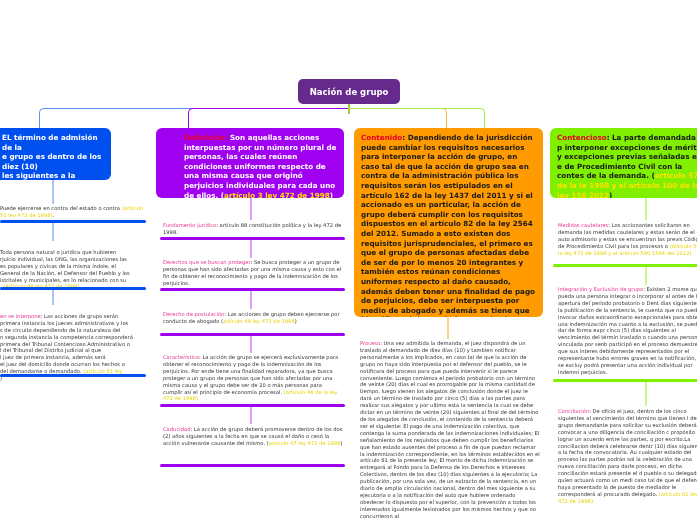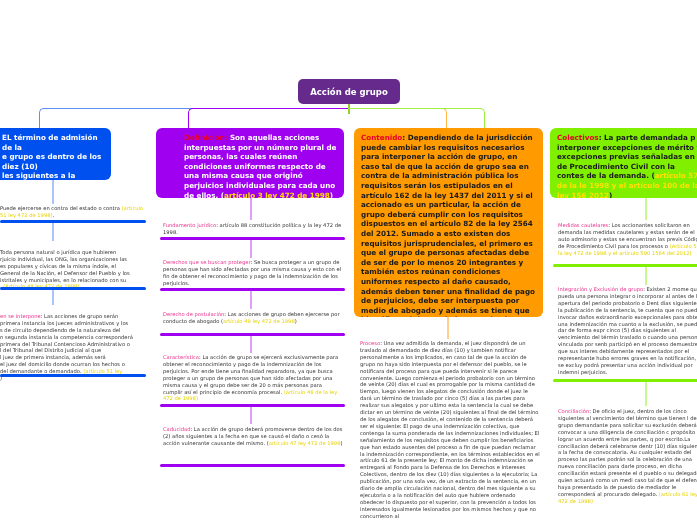--- a/index.html
+++ b/index.html
@@ -38,21 +38,21 @@
 </style>
 </head>
 <body>
 
 <div class="line" style="left:348px;top:104px;width:2px;height:10px;background:#9acd32;"></div>
 <div class="line" style="left:39px;top:108px;width:311px;height:26px;border-top:1.5px solid #5b8ff0;border-left:1.5px solid #5b8ff0;border-top-left-radius:5px;box-sizing:border-box;"></div>
 <div class="line" style="left:188px;top:108px;width:162px;height:26px;border-top:1.5px solid #a000f0;border-left:1.5px solid #a000f0;border-top-left-radius:5px;box-sizing:border-box;"></div>
 <div class="line" style="left:348px;top:108px;width:99px;height:26px;border-top:1.5px solid #ffb545;border-right:1.5px solid #ffb545;border-top-right-radius:5px;box-sizing:border-box;"></div>
 <div class="line" style="left:348px;top:108px;width:137px;height:26px;border-top:1.5px solid #a0f040;border-right:1.5px solid #a0f040;border-top-right-radius:5px;box-sizing:border-box;"></div>
 
-<div class="abs root">Acción de grupo</div>
+<div class="abs root">Nación de grupo</div>
 
 <div class="main blue" style="left:-10px;top:128px;width:121px;height:52px;white-space:pre-line;padding-left:12px;">EL término de admisión de la
 e grupo es dentro de los diez (10)
 les siguientes a la presentación de
 ada.</div>
 <div class="vline" style="left:52px;top:180px;height:24px;background:#a8c4f8;"></div>
 <div class="sub" style="left:0;top:205px;width:145px;">
   <span>Puede ejercerse en contra del estado o contra </span><span class="ref">(artículo 51 ley 472 de 1998)</span><span>.</span>
 </div>
 <div class="bar" style="left:0;top:220px;width:146px;background:#0050f0;"></div>
@@ -112,21 +112,21 @@
 
 <div class="main orange" style="left:354px;top:128px;width:189px;height:189px;">
   <span class="lbl-red">Contenido</span><span>: Dependiendo de la jurisdicción puede cambiar los requisitos necesarios para interponer la acción de grupo, en caso tal de que la acción de grupo sea en contra de la administración pública los requisitos serán los estipulados en el artículo 162 de la ley 1437 del 2011 y si el accionado es un particular, la acción de grupo deberá cumplir con los requisitos dispuestos en el artículo 82 de la ley 2564 del 2012. Sumado a esto existen dos requisitos jurisprudenciales, el primero es que el grupo de personas afectadas debe de ser de por lo menos 20 integrantes y también estos reúnan condiciones uniformes respecto al daño causado, además deben tener una finalidad de pago de perjuicios, debe ser interpuesta por medio de abogado y además se tiene que identificar al demandado y a todos las personas perjudicadas. (</span>
 </div>
 <div class="vline" style="left:447px;top:317px;height:22px;background:#ffd08a;"></div>
 <div class="sub" style="left:360px;top:340px;width:180px;height:180px;">
   <span class="lbl">Proceso</span><span>: Una vez admitida la demanda, el juez dispondrá de un traslado al demandado de diez días (10) y tambien notificar personalmente a los implicados, en caso tal de que la acción de grupo no haya sido interpuesta por el defensor del pueblo, se le notificara del proceso para que pueda intervenir si le parece conveniente. Luego comienza el periodo probatorio con un término de veinte (20) días el cual es prorrogable por la misma cantidad de tiempo, luego vienen los alegatos de conclusión donde el juez le dará un término de traslado por cinco (5) días a las partes para realizar sus alegatos y por ultimo esta la sentencia la cual se debe dictar en un término de veinte (20) siguientes al final de del término de los alegatos de conclusión, el contenido de la sentencia deberá ser el siguiente: El pago de una indemnización colectiva, que contenga la suma ponderada de las indemnizaciones individuales; El señalamiento de los requisitos que deben cumplir los beneficiarios que han estado ausentes del proceso a fin de que puedan reclamar la indemnización correspondiente, en los términos establecidos en el artículo 61 de la presente ley; El monto de dicha indemnización se entregará al Fondo para la Defensa de los Derechos e Intereses Colectivos, dentro de los diez (10) días siguientes a la ejecutoria; La publicación, por una sola vez, de un extracto de la sentencia, en un diario de amplia circulación nacional, dentro del mes siguiente a su ejecutoria o a la notificación del auto que hubiere ordenado obedecer lo dispuesto por el superior, con la prevención a todos los interesados igualmente lesionados por los mismos hechos y que no concurrieron al</span>
 </div>
 
 <div class="main green" style="left:550px;top:128px;width:160px;height:70px;">
-  <span class="lbl-red">Colectivos</span><span>: La parte demandada p interponer excepciones de mérito y excepciones previas señaladas en e de Procedimiento Civil con la contes de la demanda. (</span><span class="ref-orange">artículo 57 de la le 1998 y el artículo 100 de la ley 156 2012</span><span>)</span>
+  <span class="lbl-red">Contencioso</span><span>: La parte demandada p interponer excepciones de mérito y excepciones previas señaladas en e de Procedimiento Civil con la contes de la demanda. (</span><span class="ref-orange">artículo 57 de la le 1998 y el artículo 100 de la ley 156 2012</span><span>)</span>
 </div>
 <div class="vline" style="left:645px;top:198px;height:22px;background:#c8f890;"></div>
 <div class="sub" style="left:558px;top:222px;width:150px;">
   <span class="lbl">Medidas cautelares</span><span>: Los accionantes solicitaron en demanda las medidas cautelares y estas serán de el auto admisorio y estas se encuentran las previs Código de Procedimiento Civil para los procesos o </span><span class="ref">(Artículo 58 de la ley 472 de 1998 y el artículo 590 1564 del 2012)</span>
 </div>
 <div class="bar" style="left:553px;top:264px;width:150px;background:#80f000;"></div>
 <div class="vline" style="left:645px;top:267px;height:18px;background:#c8f890;"></div>
 <div class="sub" style="left:558px;top:286px;width:150px;">
   <span class="lbl">Integración y Exclusión de grupo</span><span>: Existen 2 mome que se pueda una persona integrar o incorporar al antes de la apertura del periodo probatorio o Dent días siguientes a la publicación de la sentencia, te cuenta que no puede invocar daños extraordinario excepcionales para obtener una indemnización ma cuanto a la exclusión, se puede dar de forma expr cinco (5) días siguientes al vencimiento del términ traslado o cuando una persona vinculada por senb participó en el proceso demuestre que sus interes debidamente representados por el representante hubo errores graves en la notificación, si se excluy podrá presentar una acción individual por indemni perjuicios.</span>
 </div>

